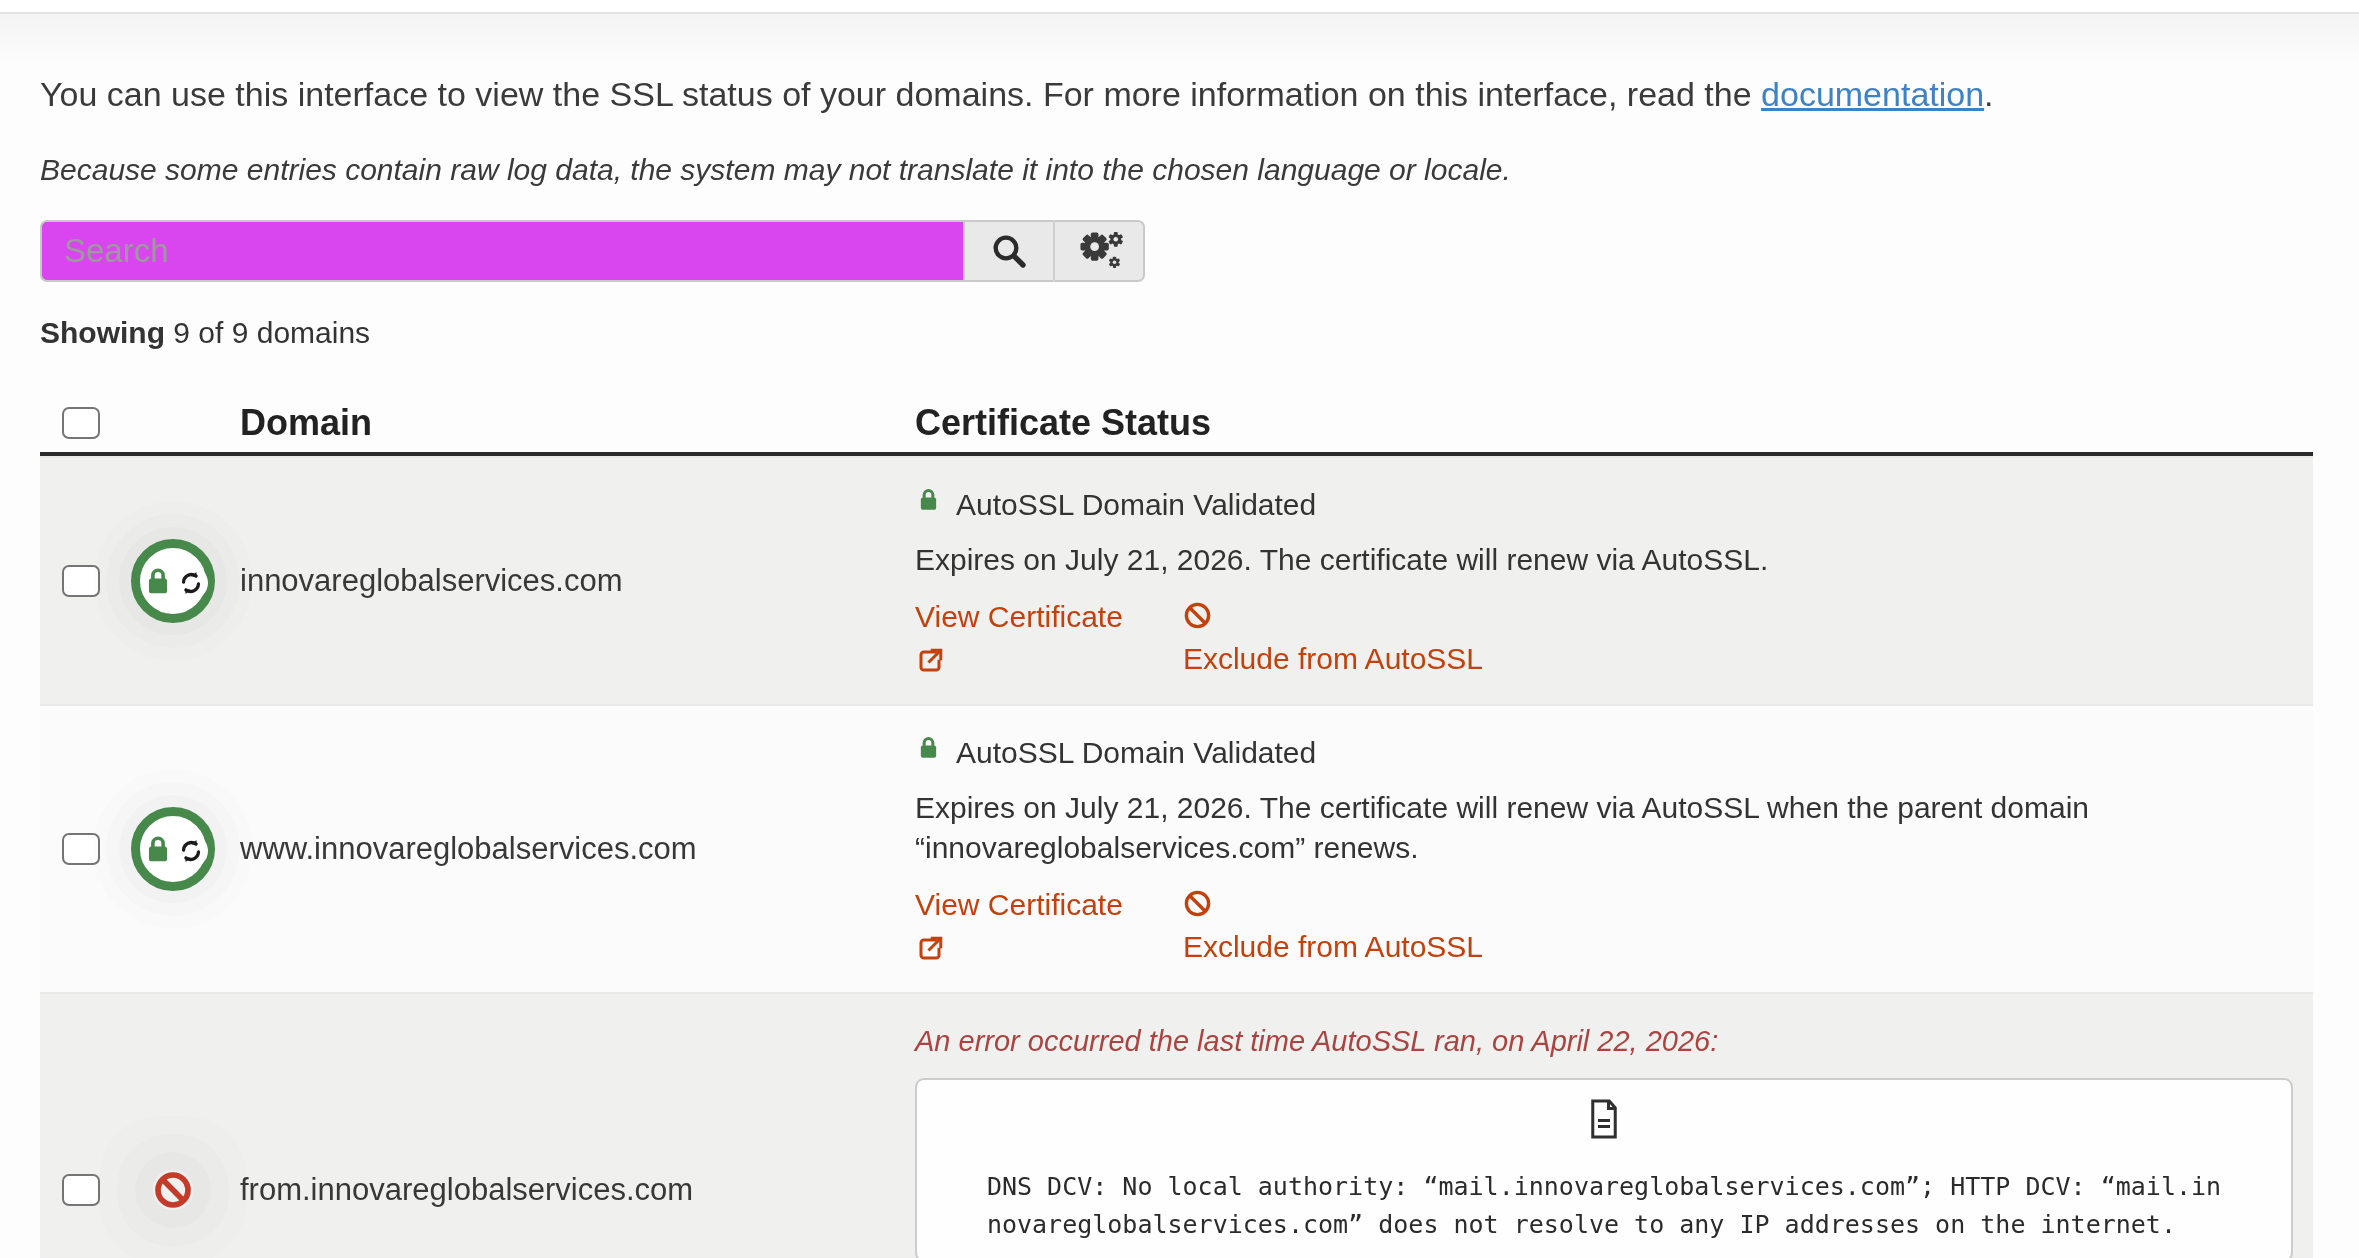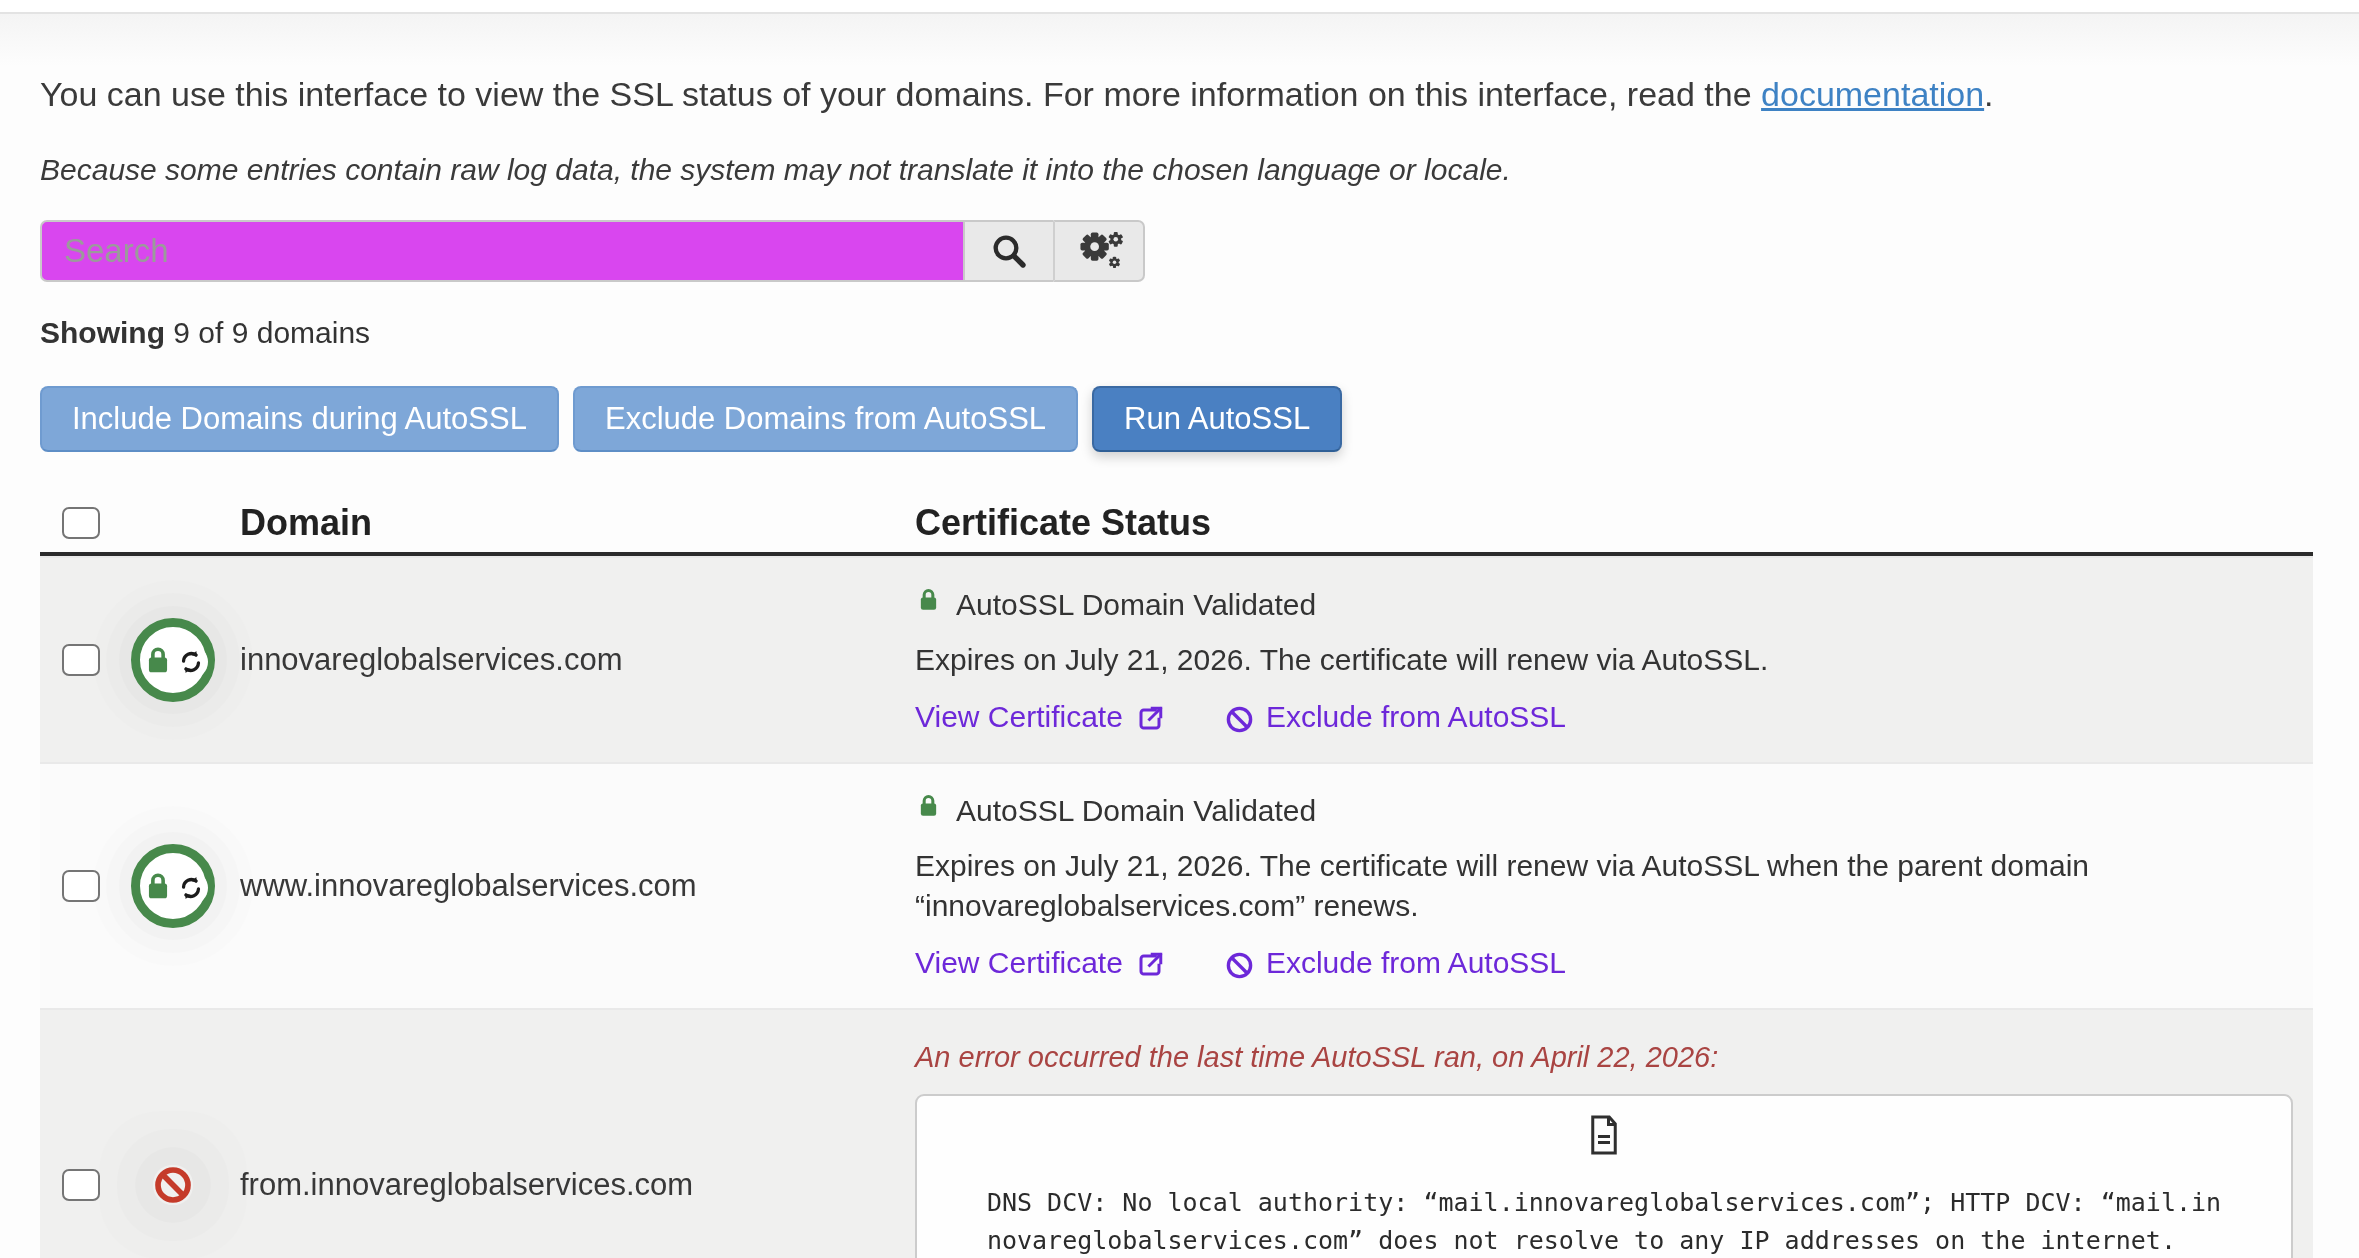--- a/index.html
+++ b/index.html
@@ -75,21 +75,21 @@
     box-shadow:0 0 0 18px rgba(0,0,0,0.016), 0 0 0 36px rgba(0,0,0,0.012), 0 0 0 54px rgba(0,0,0,0.008);
     display:flex; align-items:center; justify-content:center;
   }
 
   
   .status-cell { padding:28px 30px 28px 0; }
   .status-line { display:flex; gap:14px; font-size:30px; line-height:38px; color:#333; }
   .status-line .lock-sm { color:#47894b; flex:0 0 auto; }
   .detail { margin-top:16px; font-size:30px; line-height:40px; color:#333; max-width:1368px; }
   .links { margin-top:20px; display:flex; align-items:center; gap:60px; }
-  .link { display:flex; align-items:flex-end; gap:12px; color:#6d28d9; font-size:30px; cursor:pointer; }
+  .link { display:flex; align-items:flex-start; gap:12px; color:#c2410c; font-size:30px; cursor:pointer;flex-direction:column; }
   .link .ic { flex:0 0 auto; display:flex; }
 
   
   .error-intro { font-size:29px; line-height:38px; font-style:italic; color:#a94442; }
   .error-box {
     margin-top:18px; width:1378px; background:#fefefe; border:2px solid #cccccc;
     border-radius:9px; padding:16px 28px; display:flex; align-items:center; gap:26px;flex-direction:column;
   }
   .error-box .doc { color:#2f2f2f; flex:0 0 auto; }
   .error-log {
@@ -158,25 +158,20 @@
               <circle cx="18" cy="16" r="4" fill="#e9e9e9"></circle>
             </g>
           </g>
         </svg>
       </span>
     </div>
   </div>
 
   <p class="summary"><b>Showing</b><span> 9 of 9 domains</span></p>
 
-  <div class="actions">
-    <button class="btn light">Include Domains during AutoSSL</button>
-    <button class="btn light">Exclude Domains from AutoSSL</button>
-    <button class="btn primary">Run AutoSSL</button>
-  </div>
 
   <div class="table">
 
     <div class="tgrid thead">
       <div>
           <div class="cb" role="checkbox" aria-checked="false"></div>
         </div>
       <div></div>
       <div>Domain</div>
       <div>Certificate Status</div>

